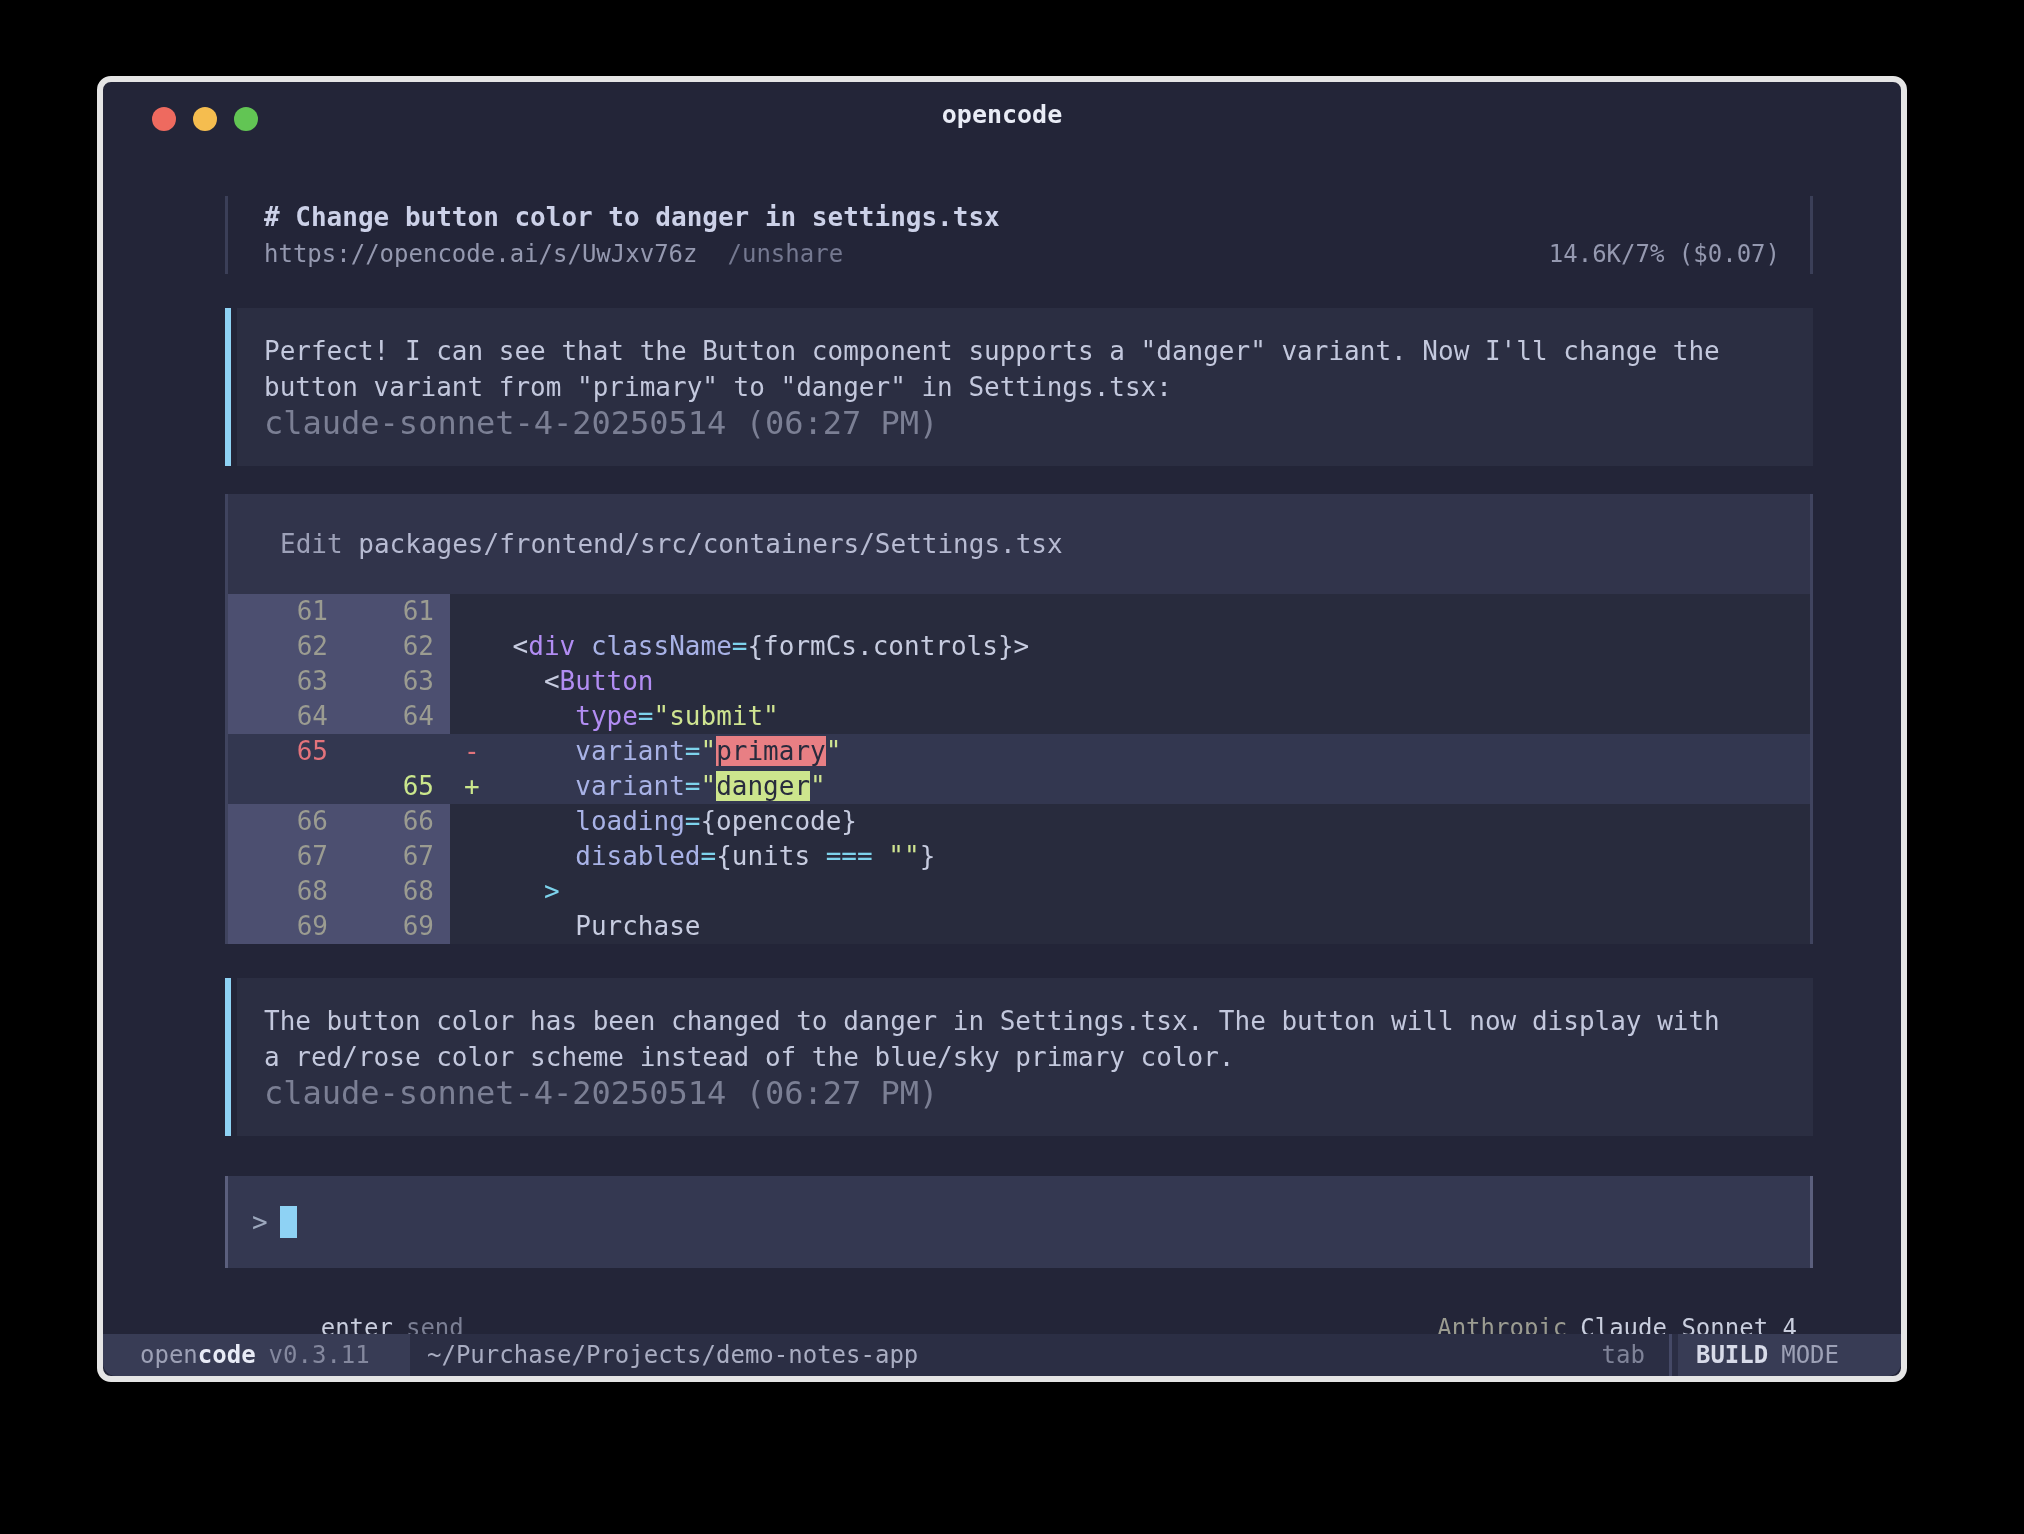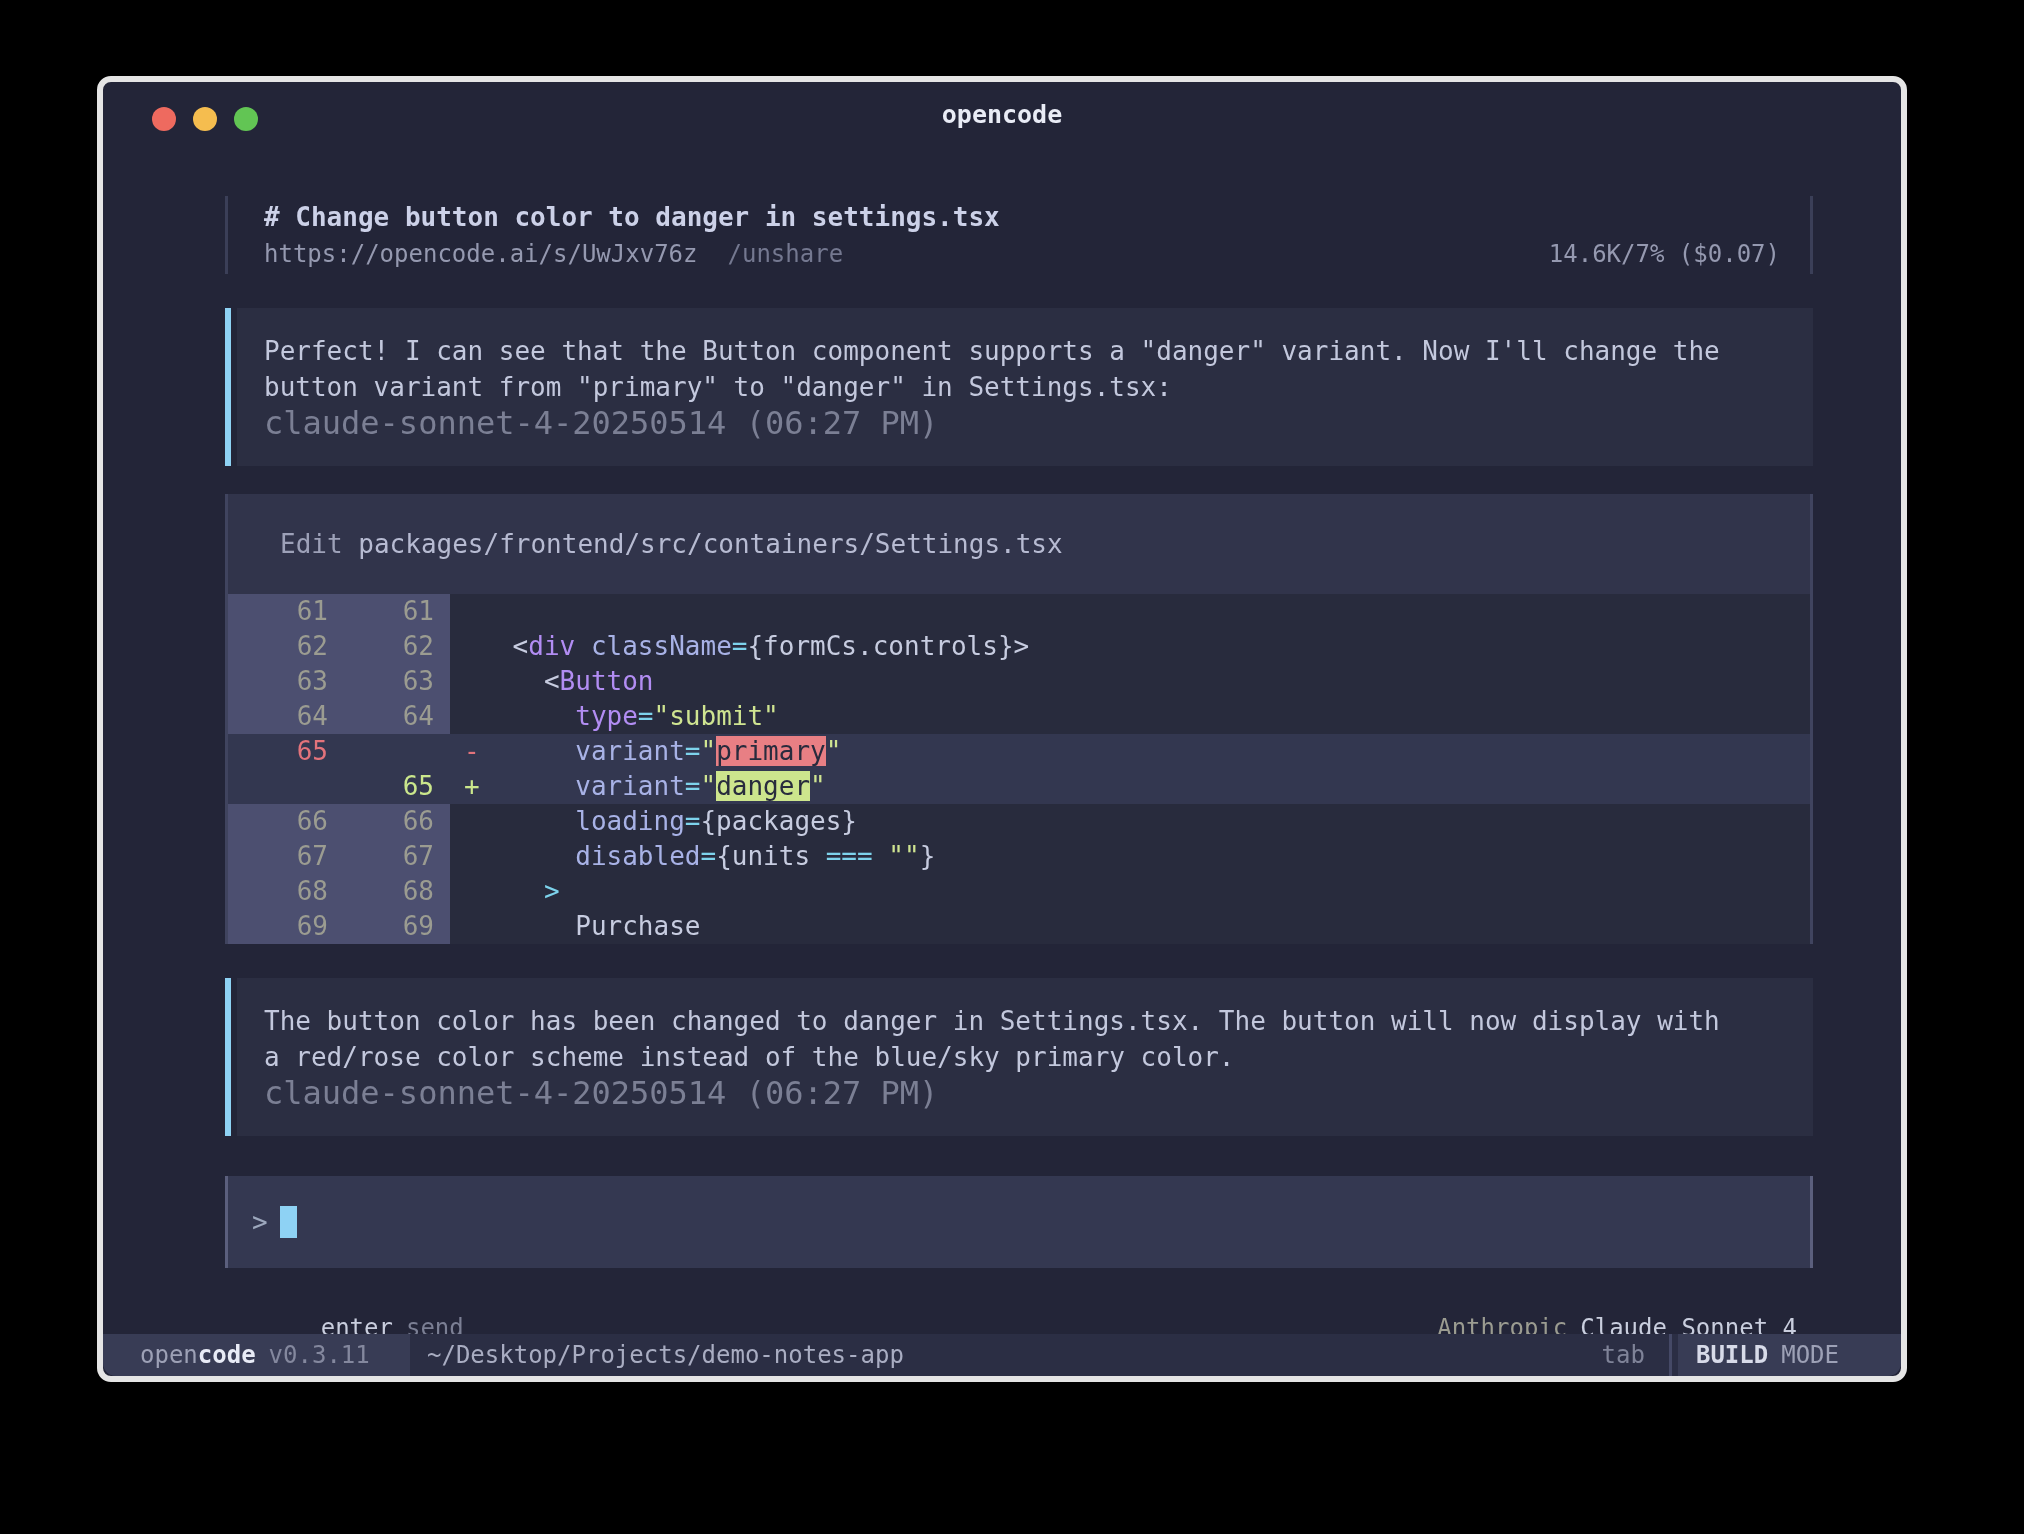--- a/index.html
+++ b/index.html
@@ -138,21 +138,21 @@
         <span class="edit-verb">Edit</span><span class="edit-verb"> </span>
         <span class="edit-path">packages/frontend/src/containers/Settings.tsx</span>
       </div>
       <div class="diff" id="diff-rows">
           <div class="drow ctx"><span class="gut g-old">61</span><span class="gut g-new">61</span><span class="dsign"></span><span class="dcode"></span></div>
           <div class="drow ctx"><span class="gut g-old">62</span><span class="gut g-new">62</span><span class="dsign"></span><span class="dcode"><span class="tk-pl">    &lt;</span><span class="tk-tag">div</span><span class="tk-pl"> </span><span class="tk-attr">className</span><span class="tk-op">=</span><span class="tk-pl">{formCs.controls}&gt;</span></span></div>
           <div class="drow ctx"><span class="gut g-old">63</span><span class="gut g-new">63</span><span class="dsign"></span><span class="dcode"><span class="tk-pl">      &lt;</span><span class="tk-tag">Button</span></span></div>
           <div class="drow ctx"><span class="gut g-old">64</span><span class="gut g-new">64</span><span class="dsign"></span><span class="dcode"><span class="tk-pl">        </span><span class="tk-tag">type</span><span class="tk-op">=</span><span class="tk-str">"submit"</span></span></div>
           <div class="drow del"><span class="gut g-old">65</span><span class="gut g-new"></span><span class="dsign">-</span><span class="dcode"><span class="tk-pl">        </span><span class="tk-attr">variant</span><span class="tk-op">=</span><span class="tk-str">"</span><span class="tk-hld">primary</span><span class="tk-str">"</span></span></div>
           <div class="drow add"><span class="gut g-old"></span><span class="gut g-new">65</span><span class="dsign">+</span><span class="dcode"><span class="tk-pl">        </span><span class="tk-attr">variant</span><span class="tk-op">=</span><span class="tk-str">"</span><span class="tk-hla">danger</span><span class="tk-str">"</span></span></div>
-          <div class="drow ctx"><span class="gut g-old">66</span><span class="gut g-new">66</span><span class="dsign"></span><span class="dcode"><span class="tk-pl">        </span><span class="tk-attr">loading</span><span class="tk-op">=</span><span class="tk-pl">{packages}</span></span></div>
+          <div class="drow ctx"><span class="gut g-old">66</span><span class="gut g-new">66</span><span class="dsign"></span><span class="dcode"><span class="tk-pl">        </span><span class="tk-attr">loading</span><span class="tk-op">=</span><span class="tk-pl">{opencode}</span></span></div>
           <div class="drow ctx"><span class="gut g-old">67</span><span class="gut g-new">67</span><span class="dsign"></span><span class="dcode"><span class="tk-pl">        </span><span class="tk-attr">disabled</span><span class="tk-op">=</span><span class="tk-pl">{units </span><span class="tk-op">===</span><span class="tk-pl"> </span><span class="tk-str">""</span><span class="tk-pl">}</span></span></div>
           <div class="drow ctx"><span class="gut g-old">68</span><span class="gut g-new">68</span><span class="dsign"></span><span class="dcode"><span class="tk-pl">      </span><span class="tk-op">&gt;</span></span></div>
           <div class="drow ctx"><span class="gut g-old">69</span><span class="gut g-new">69</span><span class="dsign"></span><span class="dcode"><span class="tk-pl">        Purchase</span></span></div>
         </div>
     </div>
 
     <div class="msg">
       <div class="msg-line">The button color has been changed to danger in Settings.tsx. The button will now display with</div>
       <div class="msg-line">a red/rose color scheme instead of the blue/sky primary color.</div>
       <div class="msg-meta">claude-sonnet-4-20250514 (06:27 PM)</div>
@@ -171,21 +171,21 @@
     </div>
     <div class="hint-right">
       <span class="hint-provider">Anthropic</span><span class="hint-model">Claude Sonnet 4</span>
     </div>
   </div>
 
   <div class="statusbar">
     <div class="sb-left">
       <span class="sb-open">open</span><span class="sb-code">code</span><span class="sb-ver">v0.3.11</span>
     </div>
-    <div class="sb-cwd">~/Desktop/Projects/demo-notes-app</div>
+    <div class="sb-cwd">~/Purchase/Projects/demo-notes-app</div>
     <div class="sb-right">
       <span class="sb-tab">tab</span>
       <div class="sb-sep"></div>
       <div class="sb-mode">
         <span class="sb-mode-bold">BUILD</span><span class="sb-mode-reg">MODE</span>
       </div>
     </div>
   </div>
 
 </div>

